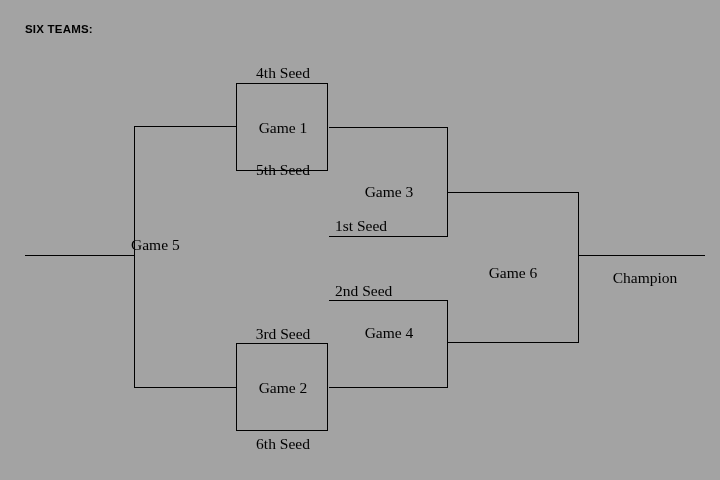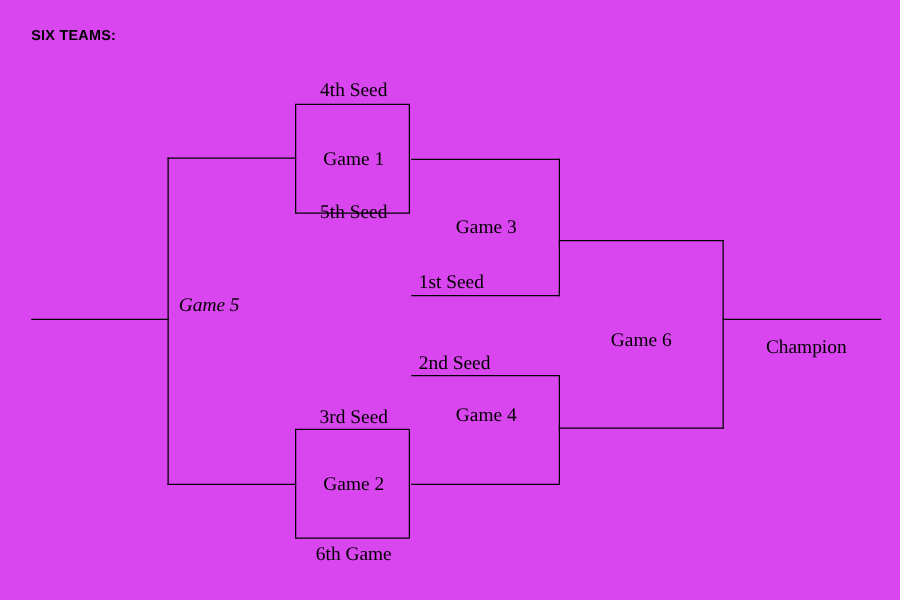--- a/index.html
+++ b/index.html
@@ -4,21 +4,21 @@
 <style>
   html, body {
     margin: 0;
     padding: 0;
     background: #ffffff;
   }
   #stage {
     position: relative;
     width: 720px;
     height: 480px;
-    background: #d946ef;
+    background: #a3a3a3;
     overflow: hidden;
     font-family: "Liberation Serif", serif;
   }
   .title {
     position: absolute;
     left: 25px;
     top: 23px;
     font-family: "Liberation Sans", sans-serif;
     font-weight: bold;
     font-size: 11.5px;
@@ -62,36 +62,36 @@
 <body>
 
 <div id="stage">
 
   <div class="title">SIX TEAMS:</div>
 
   <div class="vline" style="left:134px; top:126px; height:262px;"></div>
   <div class="hline" style="left:134px; top:126px; width:103px;"></div>
   <div class="hline" style="left:134px; top:387px; width:103px;"></div>
   <div class="hline" style="left:25px; top:255px; width:110px;"></div>
-  <div class="label" style="left:143px; top:237px;font-style:italic;">Game 5</div>
+  <div class="label" style="left:131px; top:237px;">Game 5</div>
 
   <div class="gamebox" style="left:236px; top:83px; width:92px; height:88px;"></div>
   <div class="label center" style="left:283px; top:65px;">4th Seed</div>
   <div class="label center" style="left:283px; top:120px;">Game 1</div>
   <div class="label center" style="left:283px; top:162px;">5th Seed</div>
 
   <div class="gamebox" style="left:236px; top:343px; width:92px; height:88px;"></div>
   <div class="label center" style="left:283px; top:326px;">3rd Seed</div>
   <div class="label center" style="left:283px; top:380px;">Game 2</div>
-  <div class="label center" style="left:283px; top:436px;">6th Game</div>
+  <div class="label center" style="left:283px; top:436px;">6th Seed</div>
 
   <div class="hline" style="left:329px; top:127px; width:119px;"></div>
   <div class="vline" style="left:447px; top:127px; height:110px;"></div>
   <div class="hline" style="left:329px; top:236px; width:119px;"></div>
-  <div class="label center" style="left:389px; top:174px;">Game 3</div>
+  <div class="label center" style="left:389px; top:184px;">Game 3</div>
   <div class="label" style="left:335px; top:218px;">1st Seed</div>
 
   <div class="hline" style="left:329px; top:300px; width:119px;"></div>
   <div class="vline" style="left:447px; top:300px; height:88px;"></div>
   <div class="hline" style="left:329px; top:387px; width:119px;"></div>
   <div class="label" style="left:335px; top:283px;">2nd Seed</div>
   <div class="label center" style="left:389px; top:325px;">Game 4</div>
 
   <div class="hline" style="left:447px; top:192px; width:132px;"></div>
   <div class="vline" style="left:578px; top:192px; height:151px;"></div>

